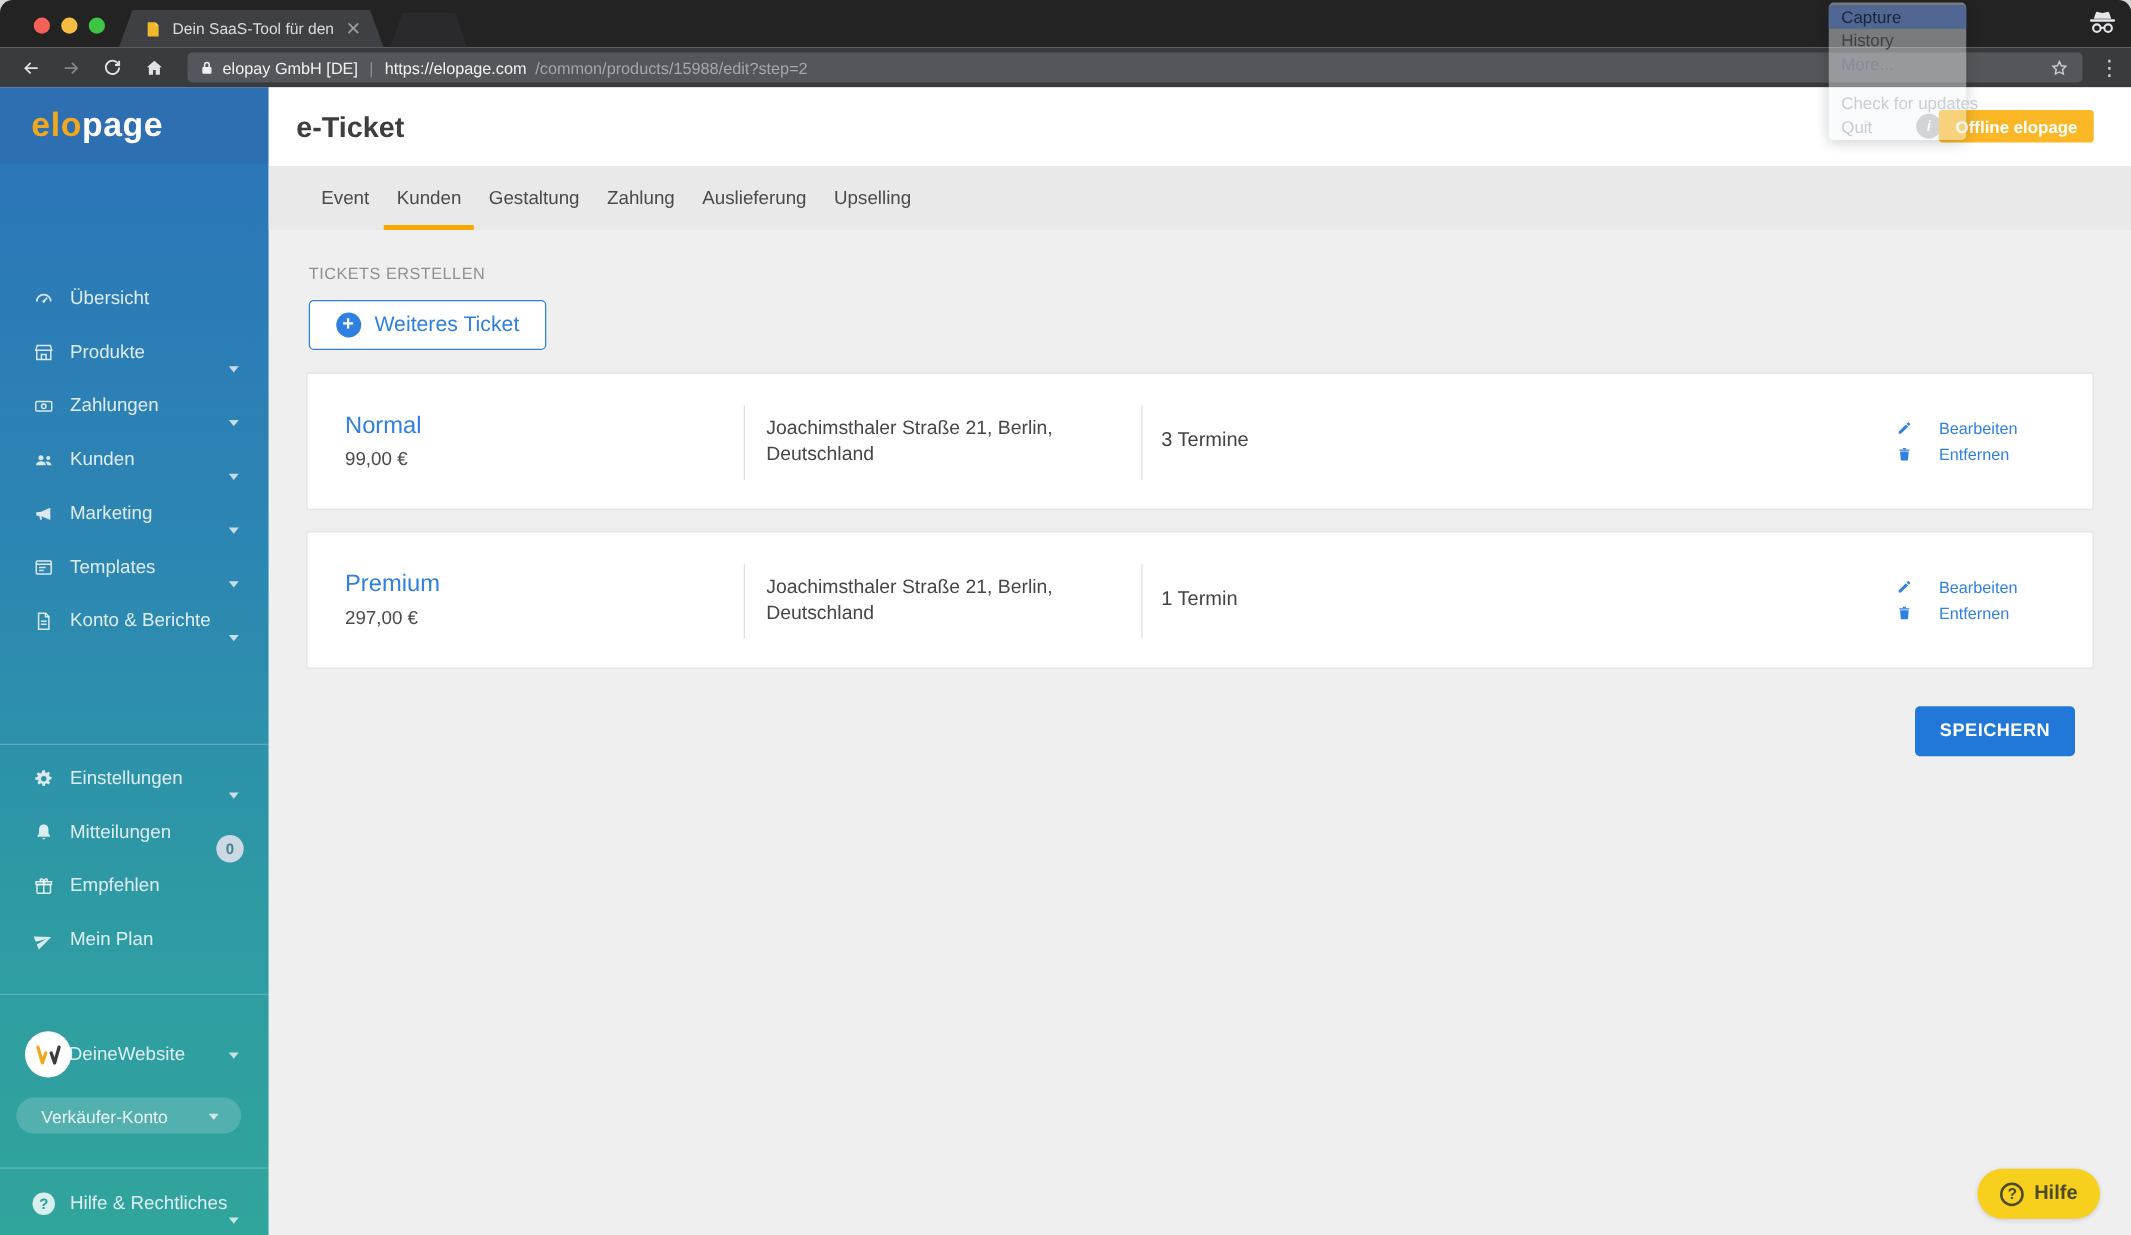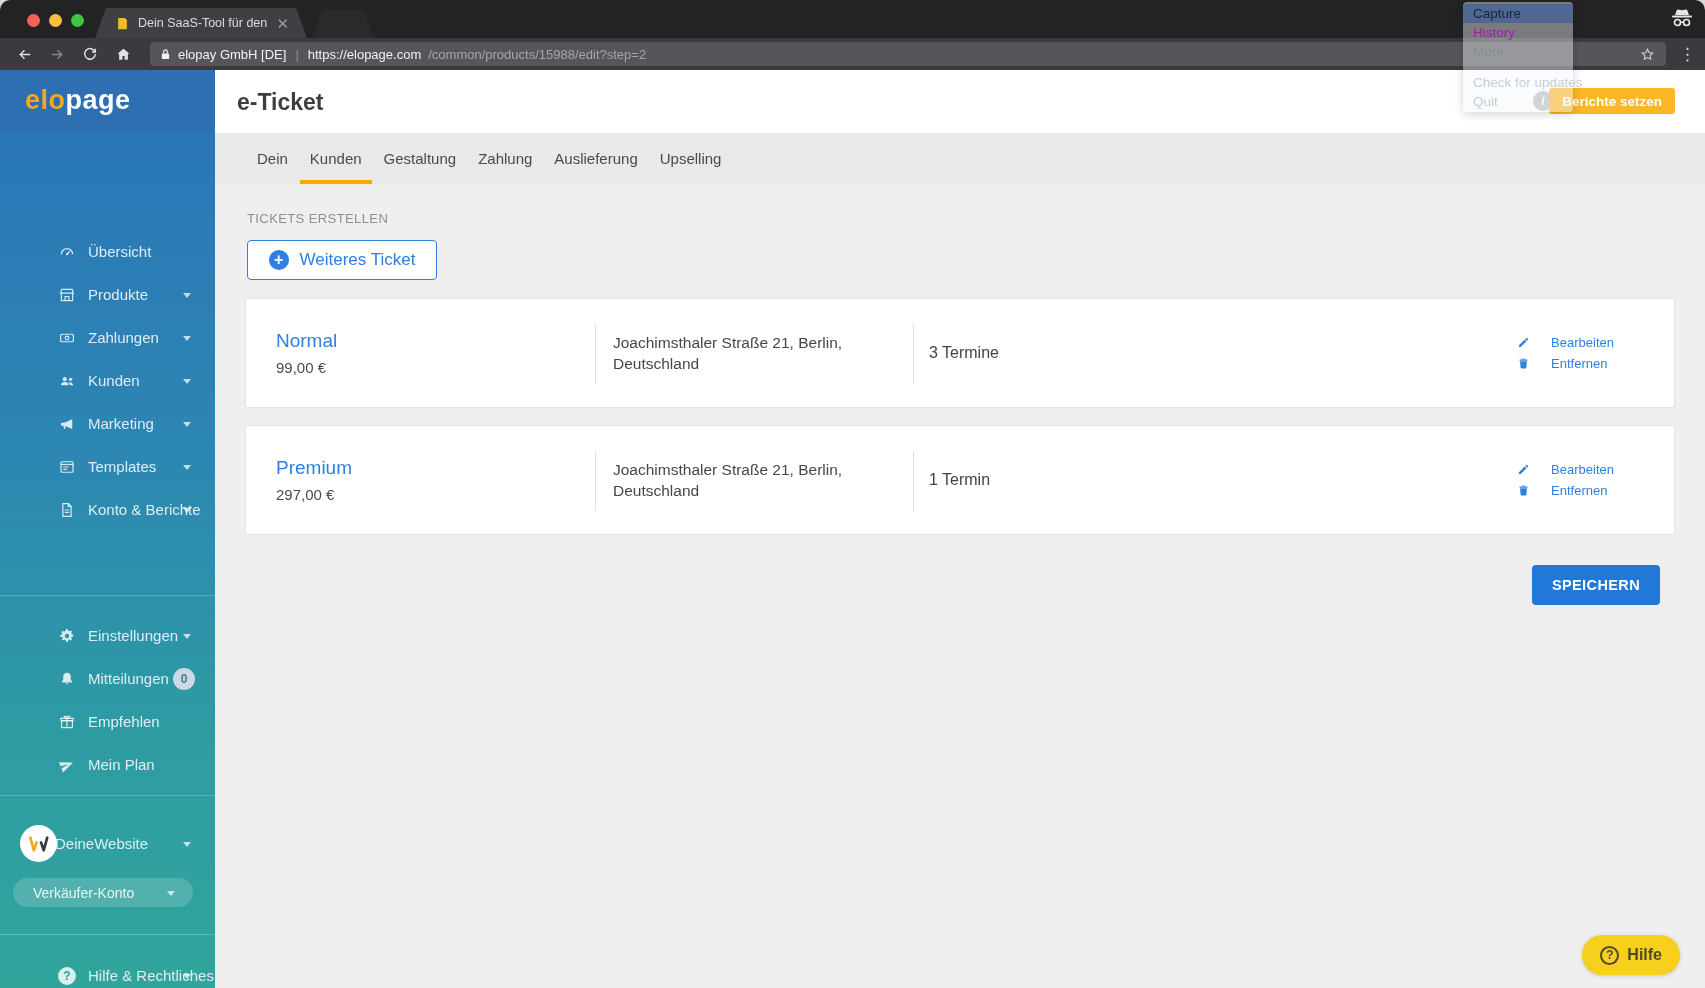--- a/index.html
+++ b/index.html
@@ -33,37 +33,37 @@
   .omni-path { color:#a5a6aa; font-size:13px; white-space:nowrap; }
   .omni-spacer { flex:1; }
   .dots { color:#d3d3d5; font-size:17px; letter-spacing:0; width:16px; text-align:center; }
 
   
   .ghost-menu { position:absolute; left:1463px; top:2px; width:110px; height:110px; z-index:50;
                 background:rgba(243,245,248,0.42); border-radius:4px; box-shadow:0 2px 10px rgba(0,0,0,0.18);
                 display:flex; flex-direction:column; padding-top:2px; font-size:13.5px; }
   .gm-item { height:19px; line-height:19px; padding-left:10px; white-space:nowrap; }
   .gm-capture { background:rgba(64,96,156,0.72); color:#19253a; border-radius:3px 3px 0 0; }
-  .gm-history { color:#a21caf; }
+  .gm-history { color:#404040; }
   .gm-more { color:rgba(130,138,150,0.85); }
   .gm-gap { height:12px; }
   .gm-faint { color:rgba(196,202,211,0.95); }
 
   
   .app { position:absolute; left:0; top:70px; width:1705px; height:918px; display:flex; }
 
   
   .sidebar { position:relative; width:215px; height:100%; flex:0 0 215px; overflow:hidden;
              background:linear-gradient(180deg,#2b73b9 0%, #2c87b2 42%, #2e9ba3 72%, #30a59b 100%);
              color:rgba(235,244,250,0.93); }
   .logo { position:absolute; left:0; top:0; width:100%; height:61px; background:#2d6fb0;
           display:flex; align-items:center; padding-left:25px; font-size:27px; font-weight:bold; letter-spacing:.5px;}
   .logo .elo { color:#f2a81d; } .logo .page { color:#ffffff; }
   .snav { position:absolute; left:0; width:100%; }
-  .s-item { position:relative; height:43px; display:flex; align-items:center; padding-left:26px; font-size:15px; cursor:pointer;margin-left:32px; }
+  .s-item { position:relative; height:43px; display:flex; padding-left:26px; font-size:15px; cursor:pointer; }
   .s-item .ic { width:18px; height:18px; margin-right:12px; color:rgba(255,255,255,0.82); flex:0 0 18px; }
   .chev { position:absolute; right:24px; top:50%; margin-top:-2px; width:0; height:0;
           border-left:4.5px solid transparent; border-right:4.5px solid transparent;
           border-top:5px solid rgba(255,255,255,0.72); }
   .badge { position:absolute; right:20px; top:50%; transform:translateY(-50%); width:22px; height:22px;
            border-radius:50%; background:#ccd8e2; color:#44808f; font-size:12px; font-weight:bold;
            display:flex; align-items:center; justify-content:center; }
   .s-div { position:absolute; left:0; width:100%; height:1px; background:rgba(255,255,255,0.22); }
   .account { position:absolute; left:0; top:755px; width:100%; height:37px; display:flex; align-items:center; cursor:pointer;}
   .avatar { position:absolute; left:20px; width:37px; height:37px; border-radius:50%; background:#ffffff;
@@ -368,25 +368,25 @@
         </div>
 
       </nav>
     </aside>
 
     <main class="main">
 
       <div class="page-header">
         <h1 class="page-title">e-Ticket</h1>
         <span class="info-circle">i</span>
-        <button class="offline-btn">Berichte setzen</button>
+        <button class="offline-btn">Offline elopage</button>
       </div>
 
       <div class="tabstrip">
-        <div class="ptab">Dein</div>
+        <div class="ptab">Event</div>
         <div class="ptab active">Kunden</div>
         <div class="ptab">Gestaltung</div>
         <div class="ptab">Zahlung</div>
         <div class="ptab">Auslieferung</div>
         <div class="ptab">Upselling</div>
       </div>
 
       <div class="section-label">TICKETS ERSTELLEN</div>
 
       <button class="add-btn">

